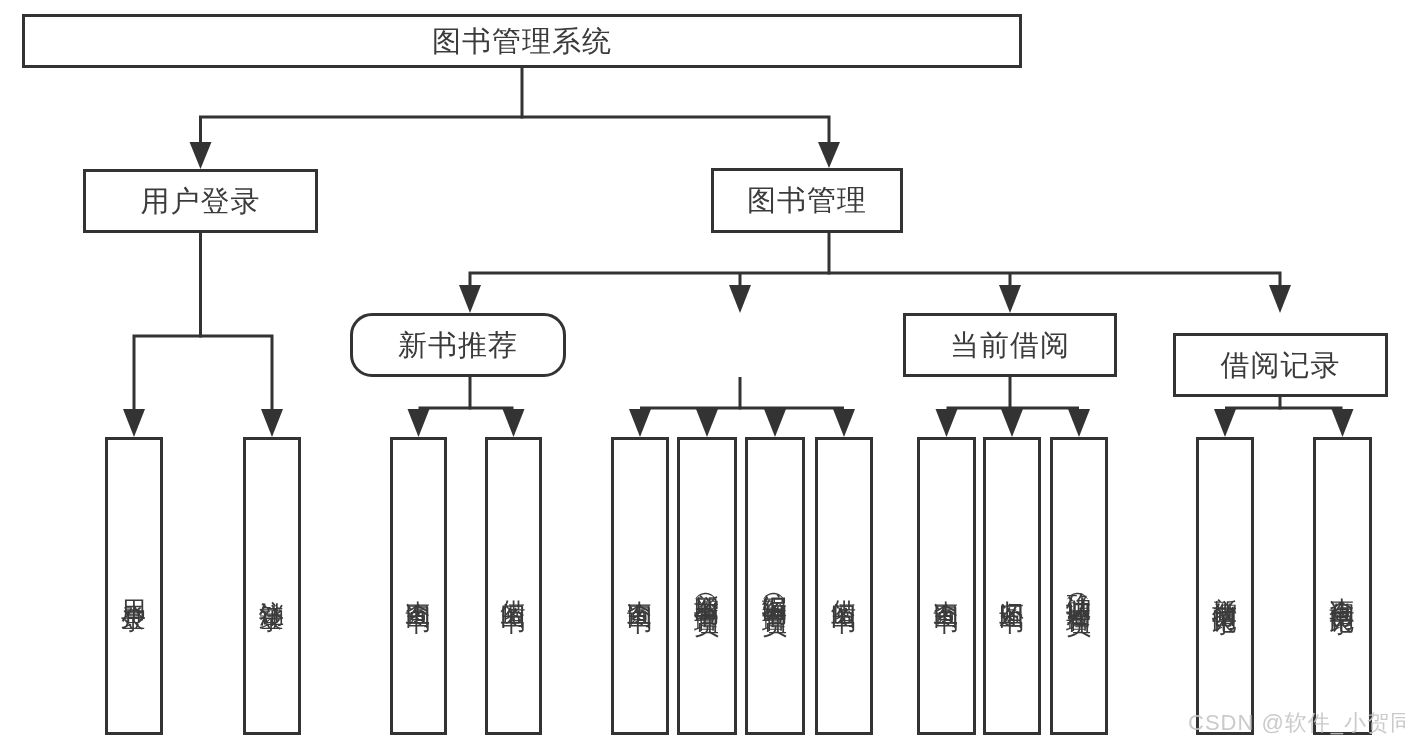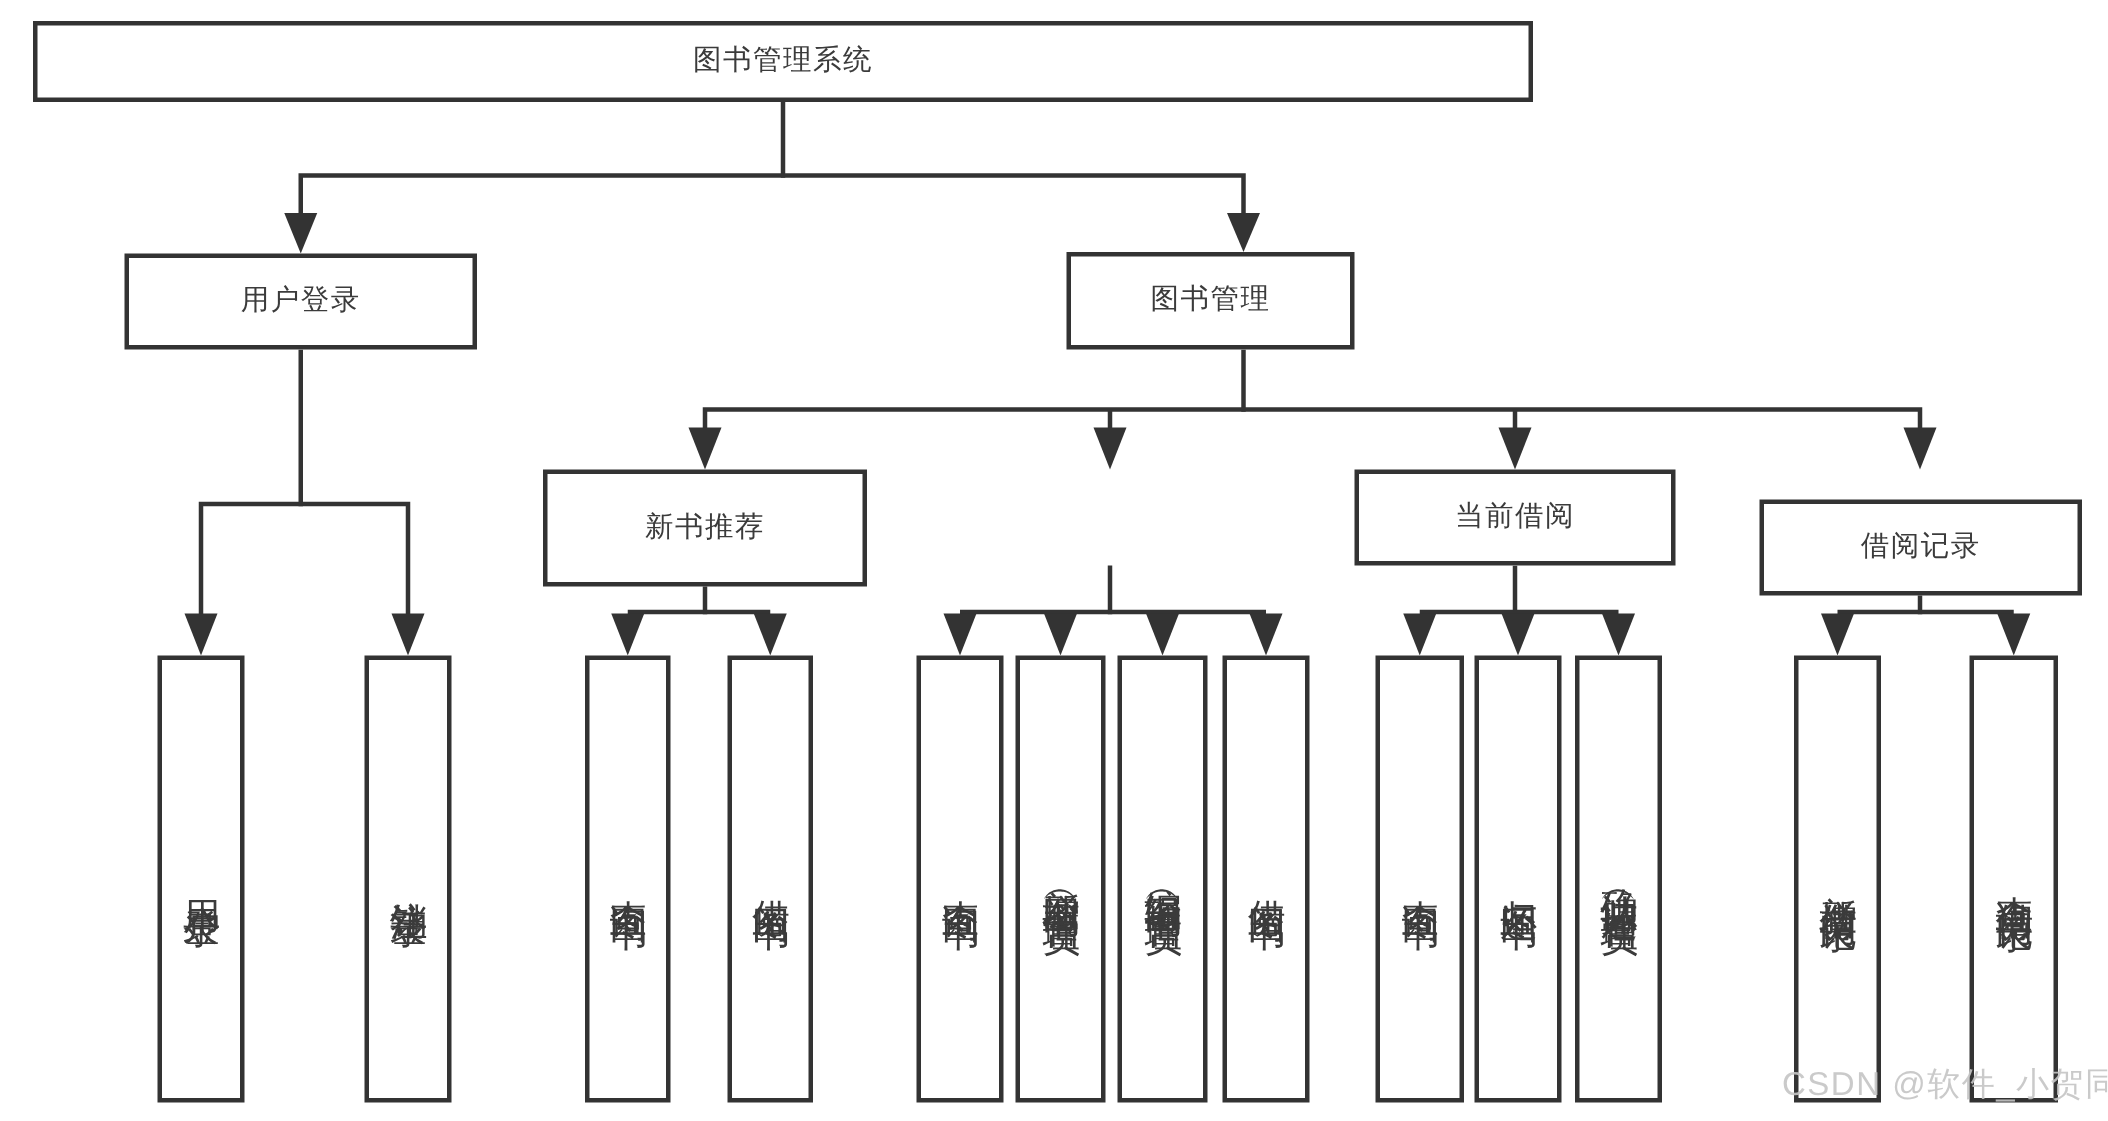--- a/index.html
+++ b/index.html
@@ -18,21 +18,21 @@
   }
   .node {
     position: absolute;
     box-sizing: border-box;
     background: #ffffff;
     border: 3px solid #333333;
     display: flex;
     align-items: center;
     justify-content: center;
     color: #3b3b3b;
-    font-size: 19px;
+    font-size: 29px;
     letter-spacing: 1px;
     text-align: center;
     line-height: 1.2;
   }
   .vert {
     writing-mode: vertical-rl;
     text-orientation: mixed;
     letter-spacing: 3px;
     font-size: 25px;
   }
@@ -106,21 +106,21 @@
       <polygon points="1214,409 1236,409 1225,437"></polygon>
       <polygon points="1331.5,409 1353.5,409 1342.5,437"></polygon>
     </g>
   </svg>
 
   <div class="node" style="left:22px; top:14px; width:1000px; height:54px;">图书管理系统</div>
 
   <div class="node" style="left:83px; top:169px; width:235px; height:64px;">用户登录</div>
   <div class="node" style="left:711px; top:168px; width:192px; height:65px;">图书管理</div>
 
-  <div class="node" style="left:362px; top:313px; width:216px; height:78px;">新书推荐</div>
+  <div class="node" style="left:350px; top:313px; width:216px; height:64px;border-radius:22px;">新书推荐</div>
   <div class="node" style="left:903px; top:313px; width:214px; height:64px;font-family:Liberation Serif, serif;">当前借阅</div>
   <div class="node" style="left:1173px; top:313px; width:215px; height:64px;margin-top:20px;">借阅记录</div>
 
   <div class="node vert" style="left:105px; top:437px; width:58px; height:298px;">用户登录</div>
   <div class="node vert" style="left:243px; top:437px; width:58px; height:298px;">注销登录</div>
 
   <div class="node vert" style="left:390px; top:437px; width:57px; height:298px;">查询图书</div>
   <div class="node vert" style="left:485px; top:437px; width:57px; height:298px;">借阅图书</div>
 
   <div class="node vert" style="left:611px; top:437px; width:58px; height:298px;">查询图书</div>

